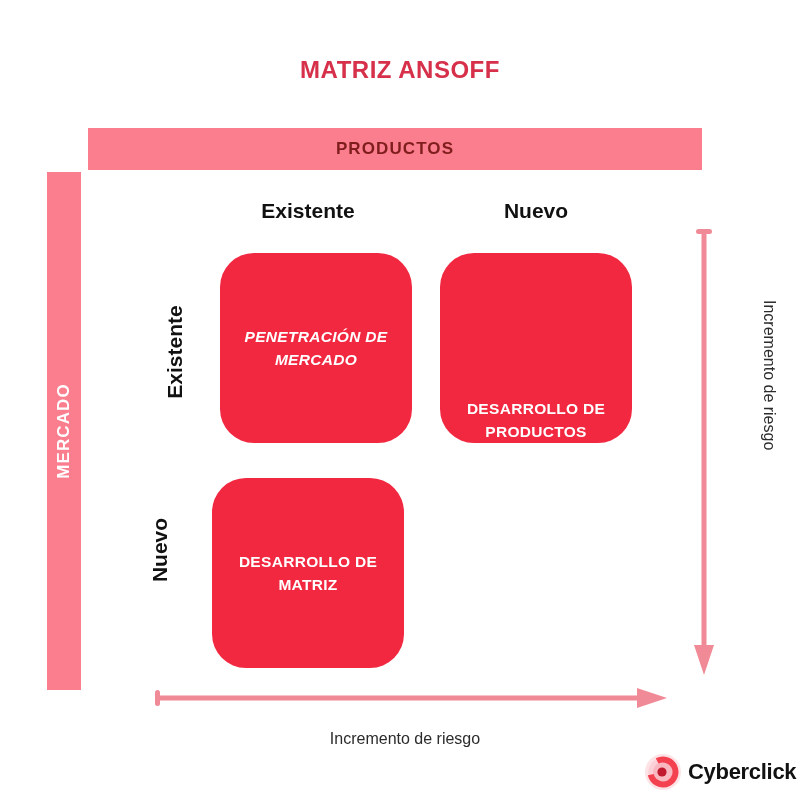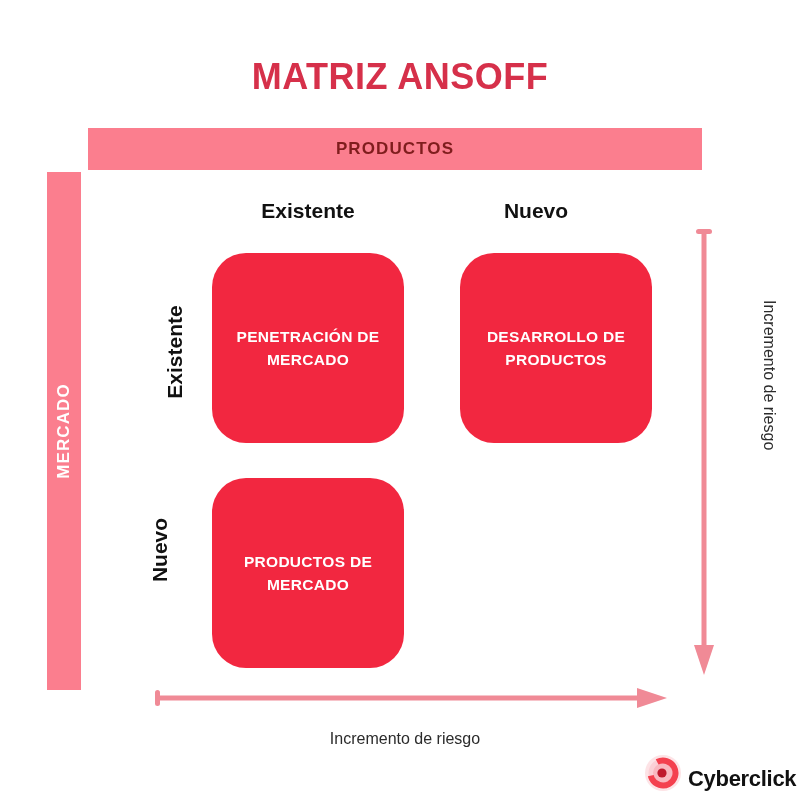--- a/index.html
+++ b/index.html
@@ -18,21 +18,21 @@
     overflow: hidden;
   }
 
   
   #title {
     position: absolute;
     left: 0;
     top: 56px;
     width: 800px;
     text-align: center;
-    font-size: 36px;
+    font-size: 24px;
     font-weight: bold;
     letter-spacing: 0.5px;
     color: #d6304a;
   }
 
   
   #products-bar {
     position: absolute;
     left: 88px;
     top: 128px;
@@ -115,22 +115,22 @@
     padding: 0 16px;
   }
   .quad-card .quad-label {
     color: #ffffff;
     font-size: 15.5px;
     font-weight: bold;
     line-height: 1.5;
     text-align: center;
     letter-spacing: 0.3px;
   }
-  #quad-0 { left: 212px; top: 253px; }
-  #quad-1 { left: 460px; top: 253px; }
+  #quad-0 { left: 220px; top: 253px; font-style: italic; }
+  #quad-1 { left: 440px; top: 253px; align-items: flex-end; }
   #quad-2 { left: 212px; top: 478px; }
   #quad-3 { left: 440px; top: 478px; }
 
   
   #arrow-vertical {
     position: absolute;
     left: 688px;
     top: 225px;
     width: 32px;
     height: 456px;
@@ -167,21 +167,21 @@
     white-space: nowrap;
   }
 
   
   #logo {
     position: absolute;
     left: 644px;
     top: 752px;
     height: 40px;
     display: flex;
-    align-items: flex-end;
+    align-items: center;
     gap: 6px;
   }
   #logo-icon {
     width: 38px;
     height: 38px;
     flex: none;
   }
   #logo-text {
     font-size: 22px;
     font-weight: bold;
@@ -214,21 +214,21 @@
     <span>Nuevo</span>
   </div>
 
   <div class="quad-card" id="quad-0">
     <span class="quad-label">PENETRACIÓN DE MERCADO</span>
   </div>
   <div class="quad-card" id="quad-1">
     <span class="quad-label">DESARROLLO DE PRODUCTOS</span>
   </div>
   <div class="quad-card" id="quad-2">
-    <span class="quad-label">PRODUCTOS DE MERCADO</span>
+    <span class="quad-label">DESARROLLO DE MATRIZ</span>
   </div>
 
   <svg id="arrow-vertical" viewBox="0 0 32 456">
     <rect x="8" y="4" width="16" height="5" rx="2.5" fill="#f08a96"></rect>
     <rect x="13.5" y="4" width="5" height="424" fill="#f08a96"></rect>
     <path d="M6 420 L16 450 L26 420 Z" fill="#f08a96"></path>
   </svg>
 
   <svg id="arrow-horizontal" viewBox="0 0 524 32">
     <rect x="5" y="8" width="5" height="16" rx="2.5" fill="#f08a96"></rect>

